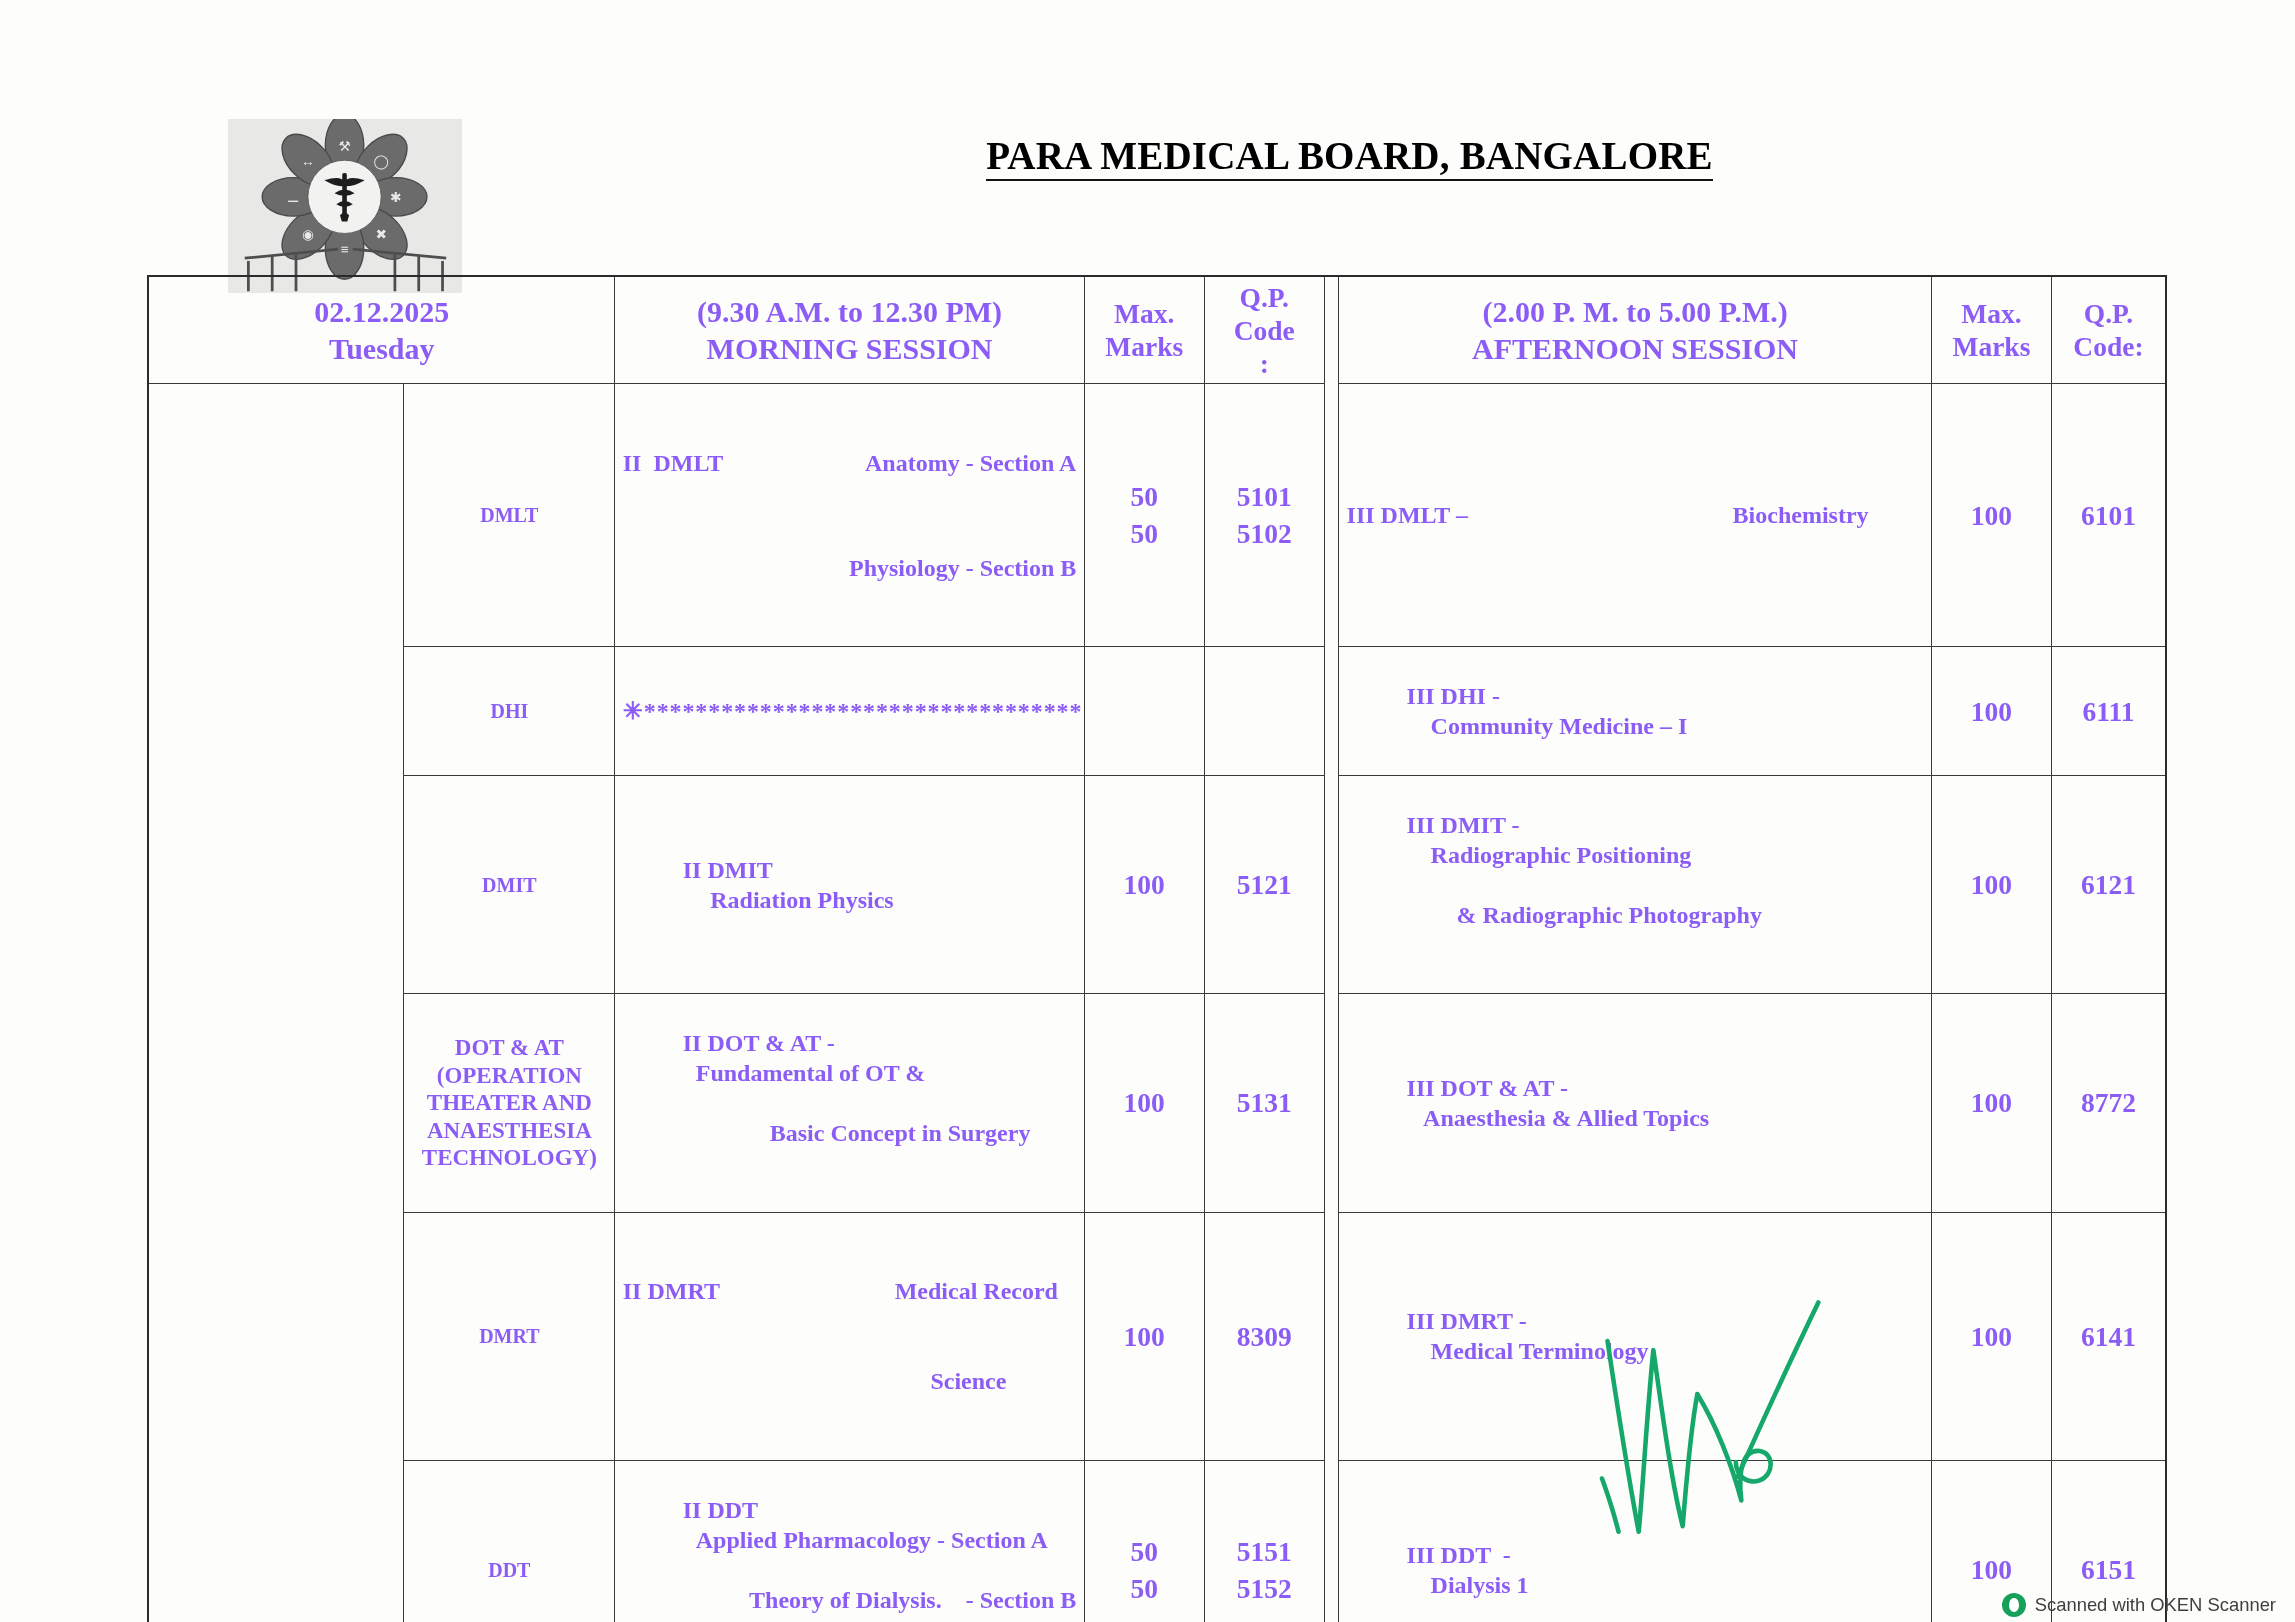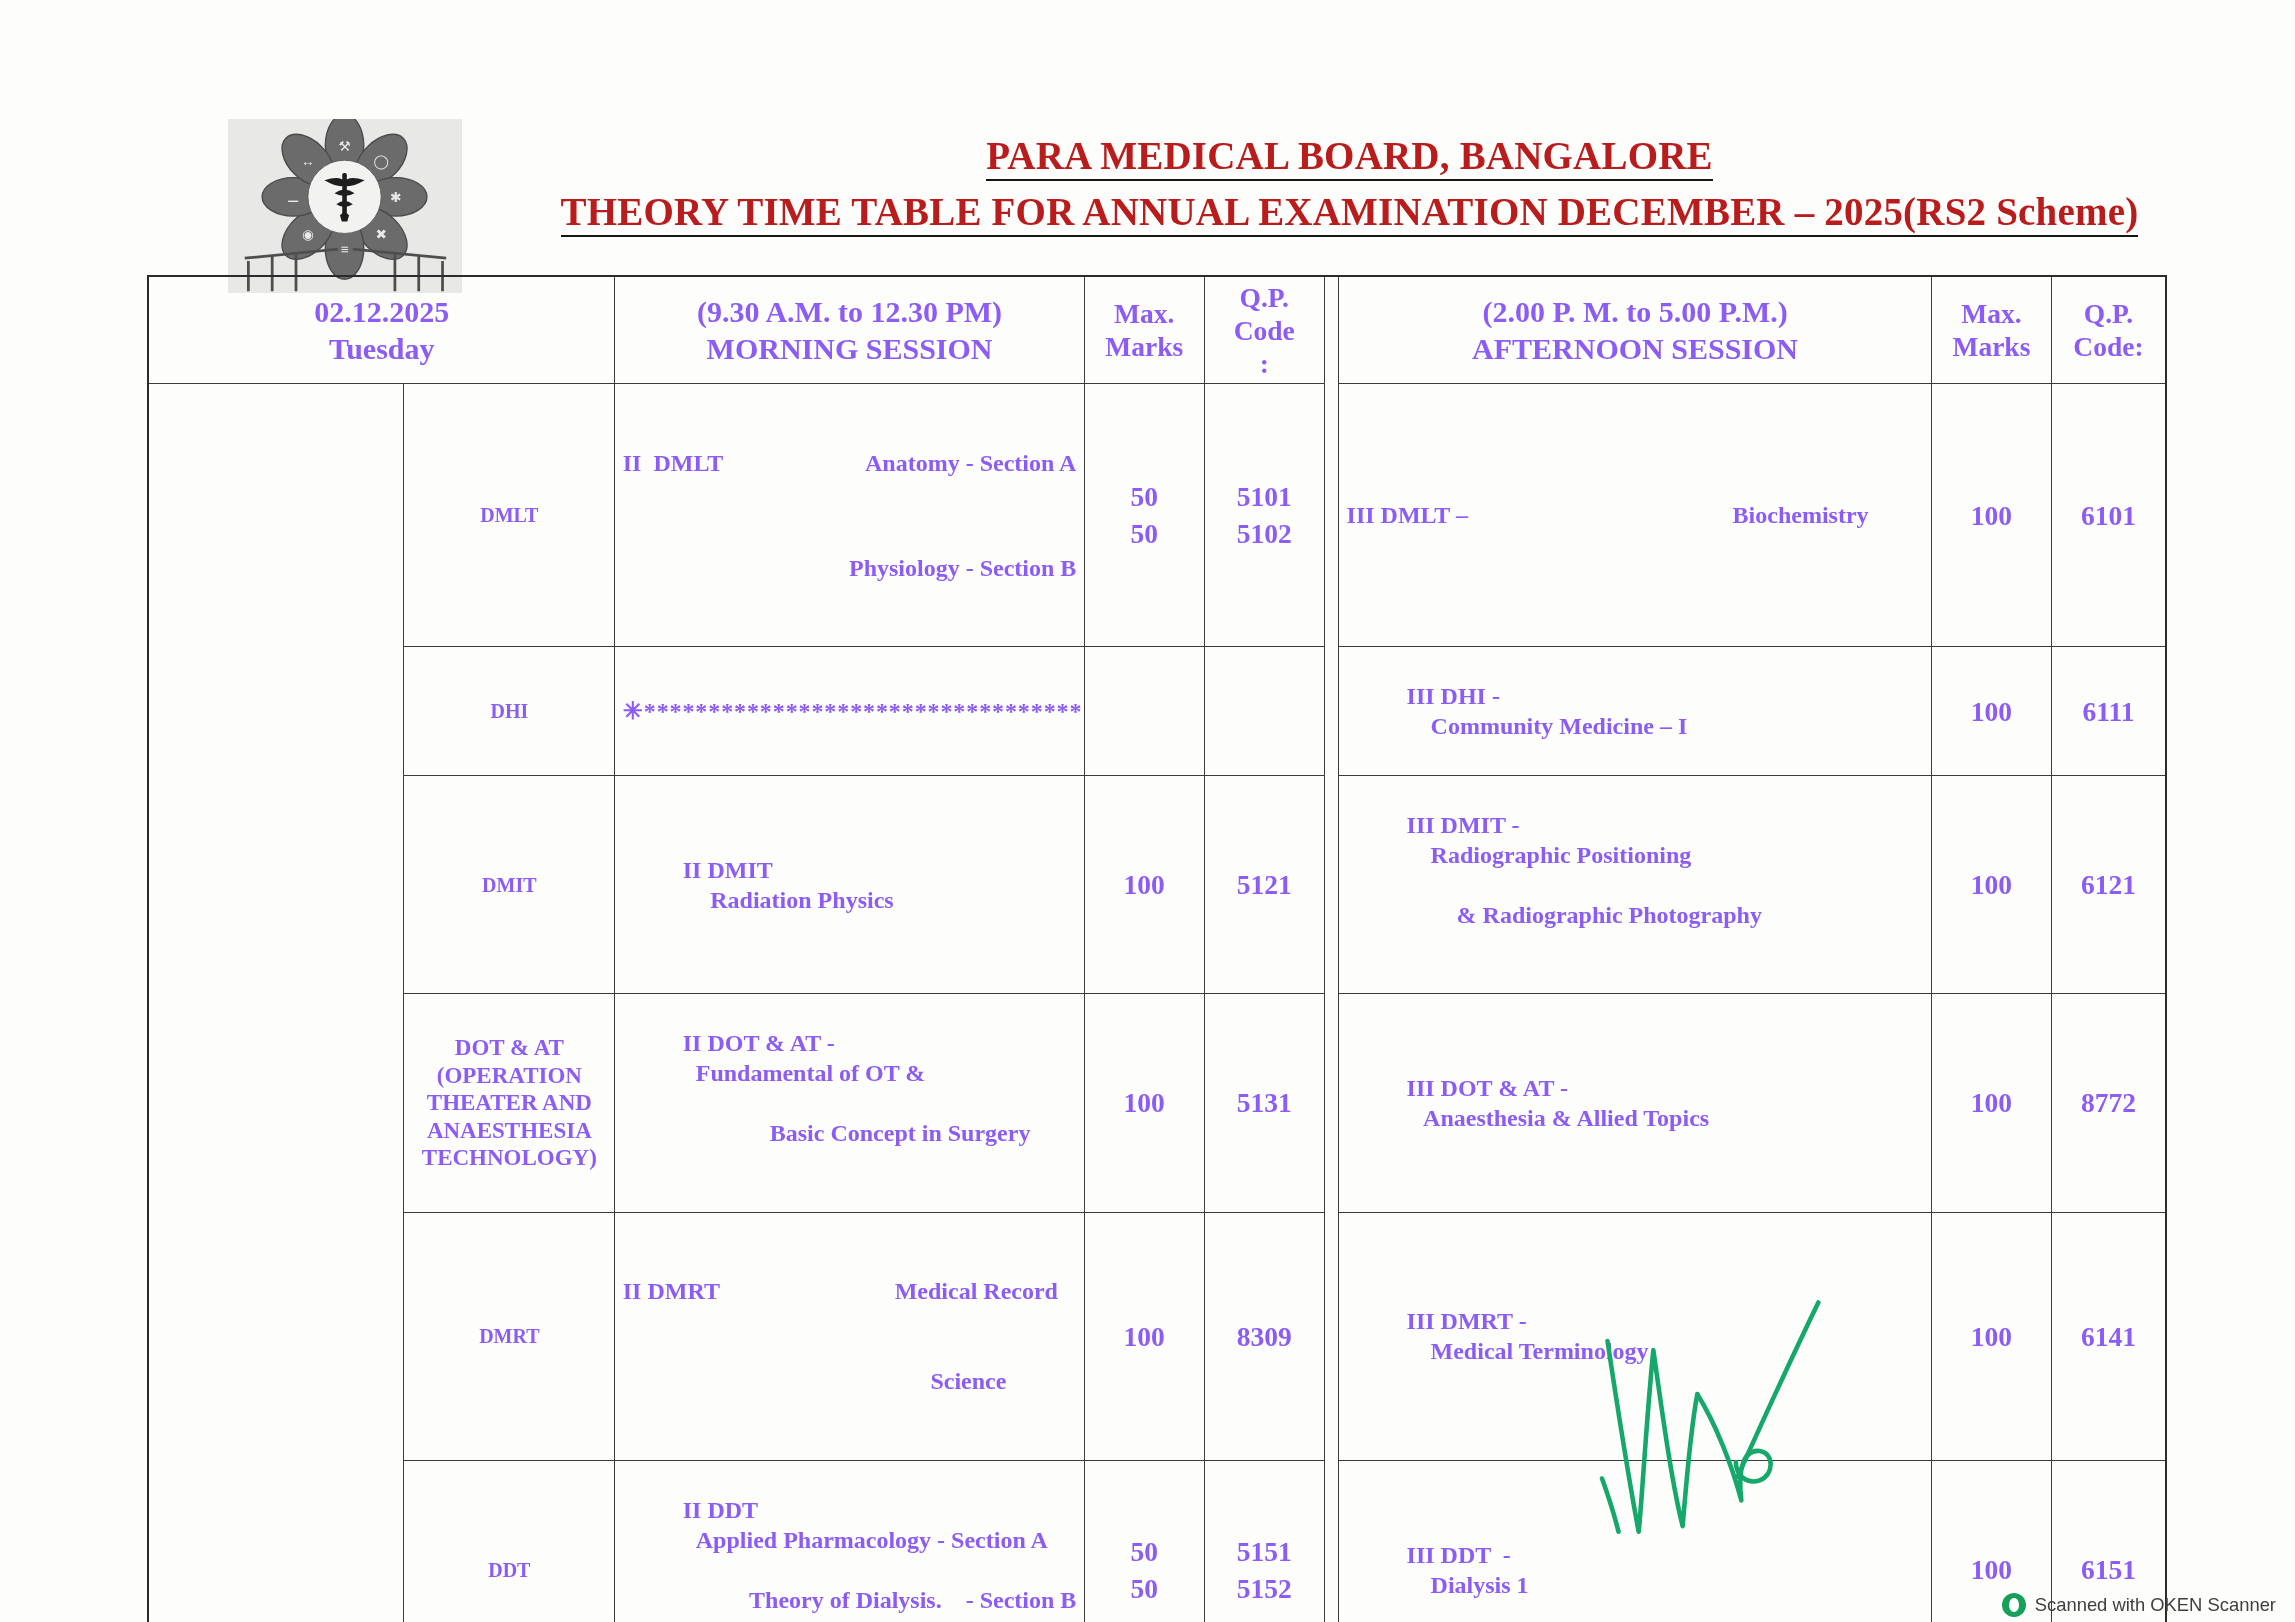--- a/index.html
+++ b/index.html
@@ -42,21 +42,21 @@
   #titles {
     position: absolute;
     left: 514px; top: 79px;
     width: 1671px;
     text-align: center;
   }
   .title-line {
     display: inline-block;
     font-weight: bold;
     letter-spacing: 0.2px;
-    color: #b91c1c;
+    color: #000000;
     border-bottom: 2.8px solid #151515;
     padding-bottom: 0.9px;
     white-space: nowrap;
   }
   #title1 { font-size: 39px; line-height: 44px; }
   #title2-wrap { text-align: center; margin-top: 9.2px; }
   #title2 { font-size: 39px; line-height: 44px; }
 
   
   #table-wrap {
@@ -232,23 +232,20 @@
         <g fill="none" stroke="#4e4e4e" stroke-width="3">
           <path d="M 22 155 L 22 188 M 48 150 L 48 188 M 74 148 L 74 188"></path>
           <path d="M 182 148 L 182 188 M 208 150 L 208 188 M 234 155 L 234 188"></path>
           <path d="M 18 152 L 120 142 M 136 142 L 238 152"></path>
         </g>
       </svg>
     </div>
 
     <div id="titles">
       <div class="title-line" id="title1">PARA MEDICAL BOARD, BANGALORE</div>
-      <div id="title2-wrap">
-        <div class="title-line" id="title2">THEORY TIME TABLE FOR ANNUAL EXAMINATION DECEMBER – 2025(RS2 Scheme)</div>
-      </div>
     </div>
   </div>
 
   <div id="table-wrap">
     <table class="tt">
       <colgroup>
         <col class="c-date">
           <col class="c-course">
           <col class="c-morning">
         <col class="c-mm1">

